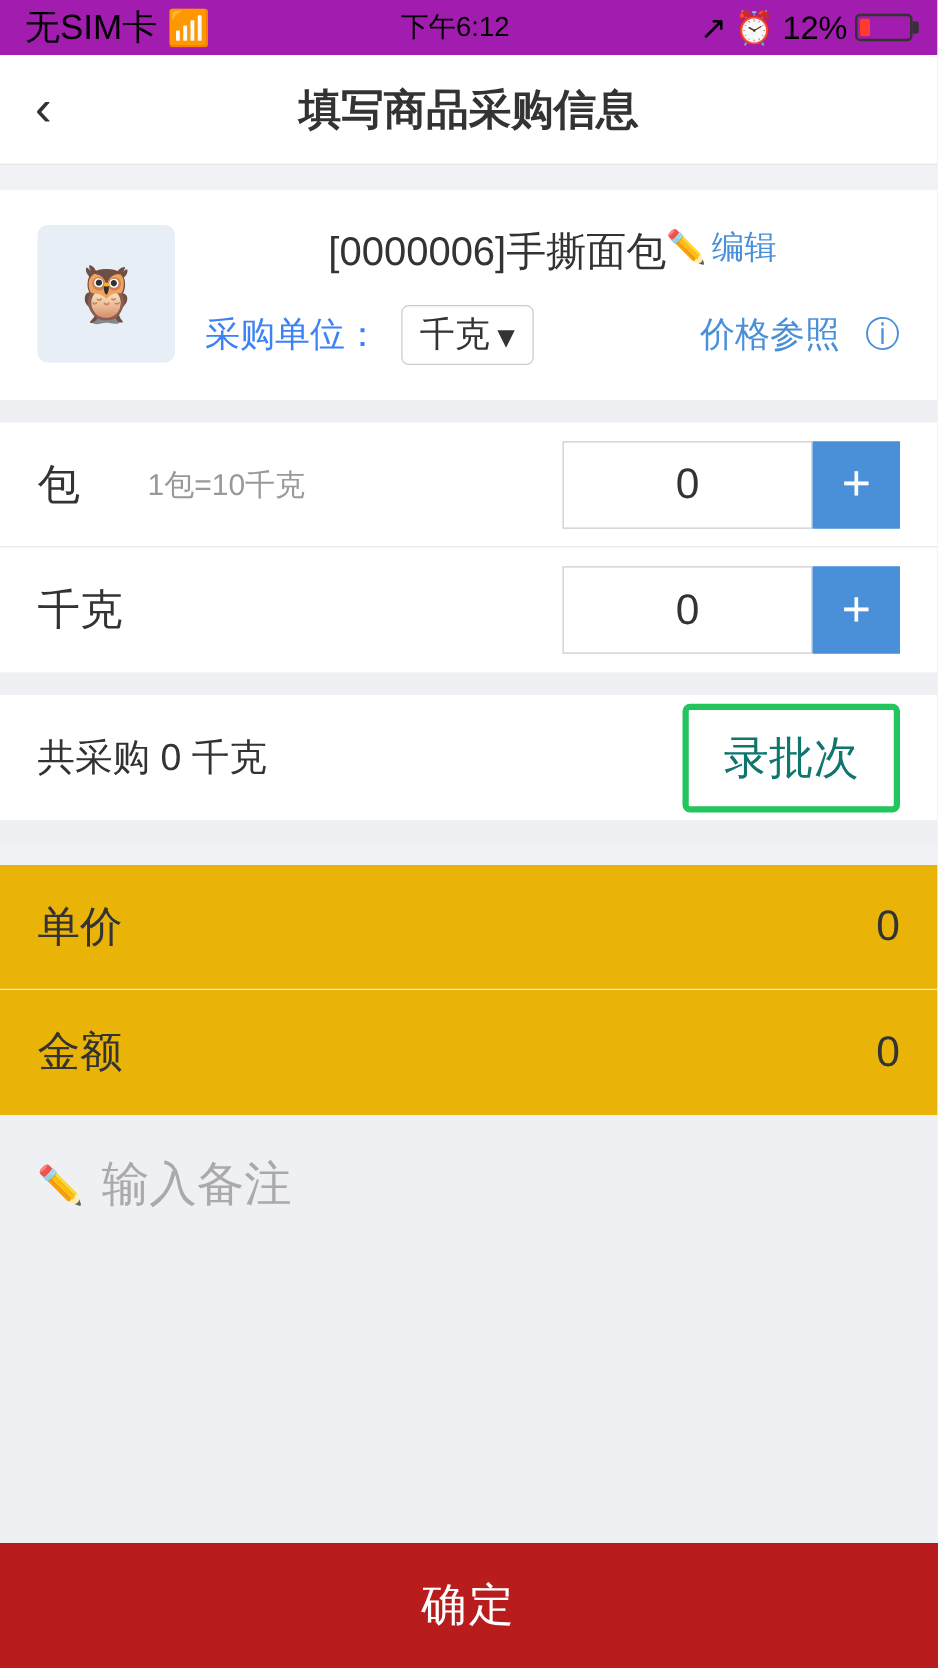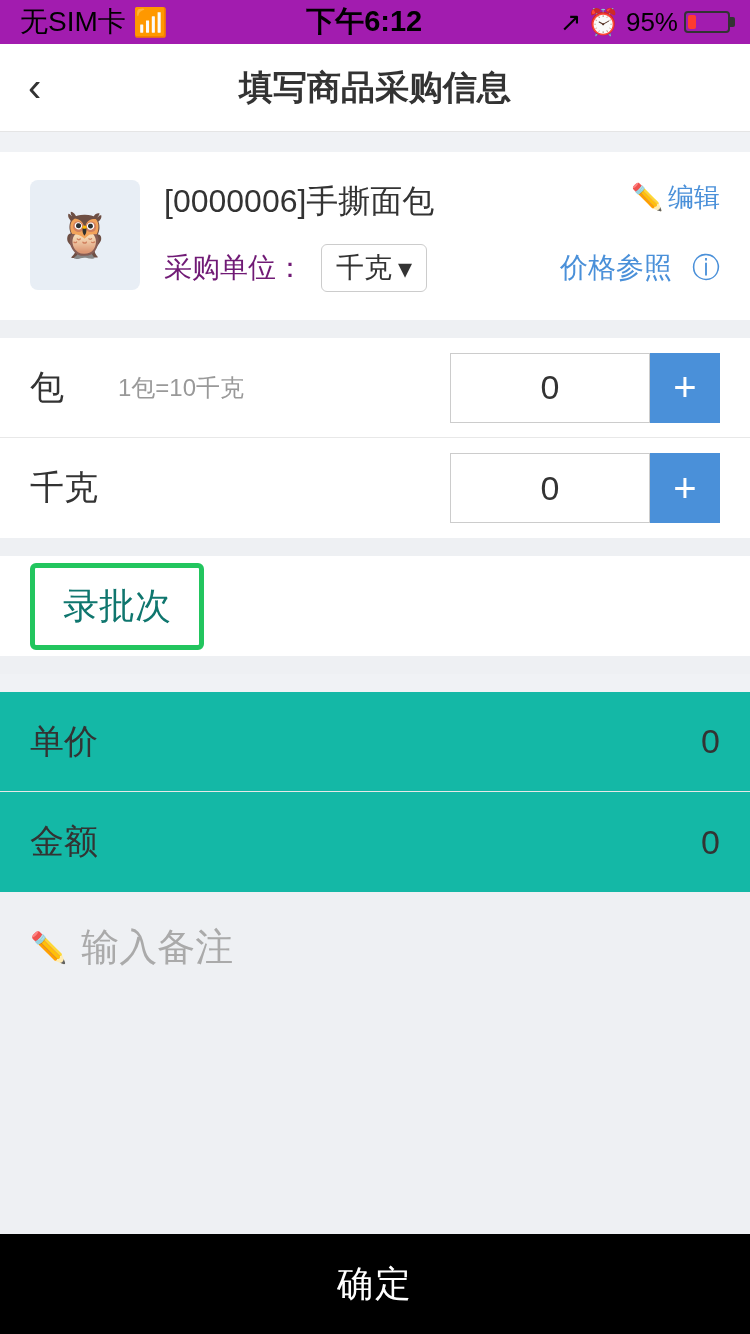--- a/index.html
+++ b/index.html
@@ -18,21 +18,21 @@
       height: 44px;
       background: #a21caf;
       display: flex;
       align-items: center;
       justify-content: space-between;
       padding: 0 20px;
       font-size: 28px;
       color: #000;
     }
     .status-left { display: flex; align-items: center; gap: 8px; }
-    .status-center { font-size: 29px; font-weight: 700; }
+    .status-center { font-size: 22px; font-weight: 400; }
     .status-right { display: flex; align-items: center; gap: 6px; font-size: 26px; }
     .battery {
       width: 46px; height: 22px; border: 2px solid #333; border-radius: 4px; position: relative;
       display: flex; align-items: center; padding: 2px;
     }
     .battery::after {
       content: ''; position: absolute; right: -7px; top: 50%; transform: translateY(-50%);
       width: 5px; height: 10px; background: #333; border-radius: 0 2px 2px 0;
     }
     .battery-fill { height: 100%; width: 20%; background: #ff3b30; border-radius: 2px; }
@@ -68,32 +68,32 @@
       width: 110px; height: 110px;
       background: #e8eef5;
       border-radius: 8px;
       display: flex; align-items: center; justify-content: center;
       flex-shrink: 0;
     }
     .owl-icon {
       font-size: 44px; color: #8aa0b8;
     }
     .product-info { flex: 1; }
-    .product-header { display: flex; justify-content: space-between; align-items: flex-start; }
+    .product-header { display: flex; justify-content: center; align-items: flex-start; }
     .product-name { font-size: 32px; font-weight: 500; color: #333; }
     .edit-btn {
       font-size: 26px; color: #4a90d9;
       display: flex; align-items: center; gap: 4px;
       white-space: nowrap;
     }
     .product-unit-row {
       display: flex; justify-content: space-between; align-items: center;
       margin-top: 20px;
     }
-    .unit-label { font-size: 28px; color: #701a75; }
+    .unit-label { font-size: 28px; color: #3b82f6; }
     .unit-select {
       display: inline-flex; align-items: center; gap: 6px;
       border: 1px solid #ccc; border-radius: 6px;
       padding: 4px 14px; font-size: 28px; color: #333;
       background: #fff; margin-left: 8px;
     }
     .price-ref { font-size: 28px; color: #4a90d9; display: flex; align-items: center; gap: 20px; }
 
     
     .section-divider { height: 18px; background: #eef0f3; }
@@ -143,21 +143,21 @@
       border: 5px solid #22c55e;
       color: #0f766e;
       background: #fff;
       font-size: 36px;
       padding: 14px 28px;
       border-radius: 6px;
       cursor: pointer;
     }
 
     
-    .price-section { background: #14b8a6; margin-top: 18px; }
+    .price-section { background: #eab308; margin-top: 18px; }
     .price-row {
       display: flex; align-items: center; justify-content: space-between;
       padding: 0 30px;
       height: 100px;
       border-bottom: 1px solid #e8e8e8;
     }
     .price-row:last-child { border-bottom: none; }
     .price-label { font-size: 34px; color: #333; }
     .price-value { font-size: 34px; color: #333; }
 
@@ -172,21 +172,21 @@
     .remark-placeholder { font-size: 38px; color: #aaa; }
 
     
     .content-spacer { flex: 1; background: #eef0f3; min-height: 300px; }
 
     
     .confirm-btn {
       position: fixed;
       bottom: 0; left: 0;
       width: 750px; height: 100px;
-      background: #000000;
+      background: #b91c1c;
       color: #fff;
       font-size: 36px;
       border: none;
       display: flex; align-items: center; justify-content: center;
       cursor: pointer;
       letter-spacing: 2px;
     }
 
     .main-content { padding-bottom: 100px; }
   </style>
@@ -195,21 +195,21 @@
 
 <div class="status-bar">
   <div class="status-left">
     <span>无SIM卡</span>
     <span>📶</span>
   </div>
   <div class="status-center">下午6:12</div>
   <div class="status-right">
     <span>↗</span>
     <span>⏰</span>
-    <span>95%</span>
+    <span>12%</span>
     <div class="battery">
       <div class="battery-fill"></div>
     </div>
   </div>
 </div>
 
 <div class="nav-bar">
   <div class="nav-back">
     <span>‹</span>
   </div>
@@ -262,20 +262,21 @@
       <div class="input-control">
         <input class="num-input" type="text" value="0" style="">
         <button class="plus-btn">+</button>
       </div>
     </div>
   </div>
 
   <div class="section-divider"></div>
 
   <div class="summary-row">
+    <span class="summary-text">共采购 0 千克</span>
     <button class="batch-btn">录批次</button>
   </div>
 
   <div class="section-divider"></div>
 
   <div class="price-section">
     <div class="price-row">
       <span class="price-label">单价</span>
       <span class="price-value">0</span>
     </div>

